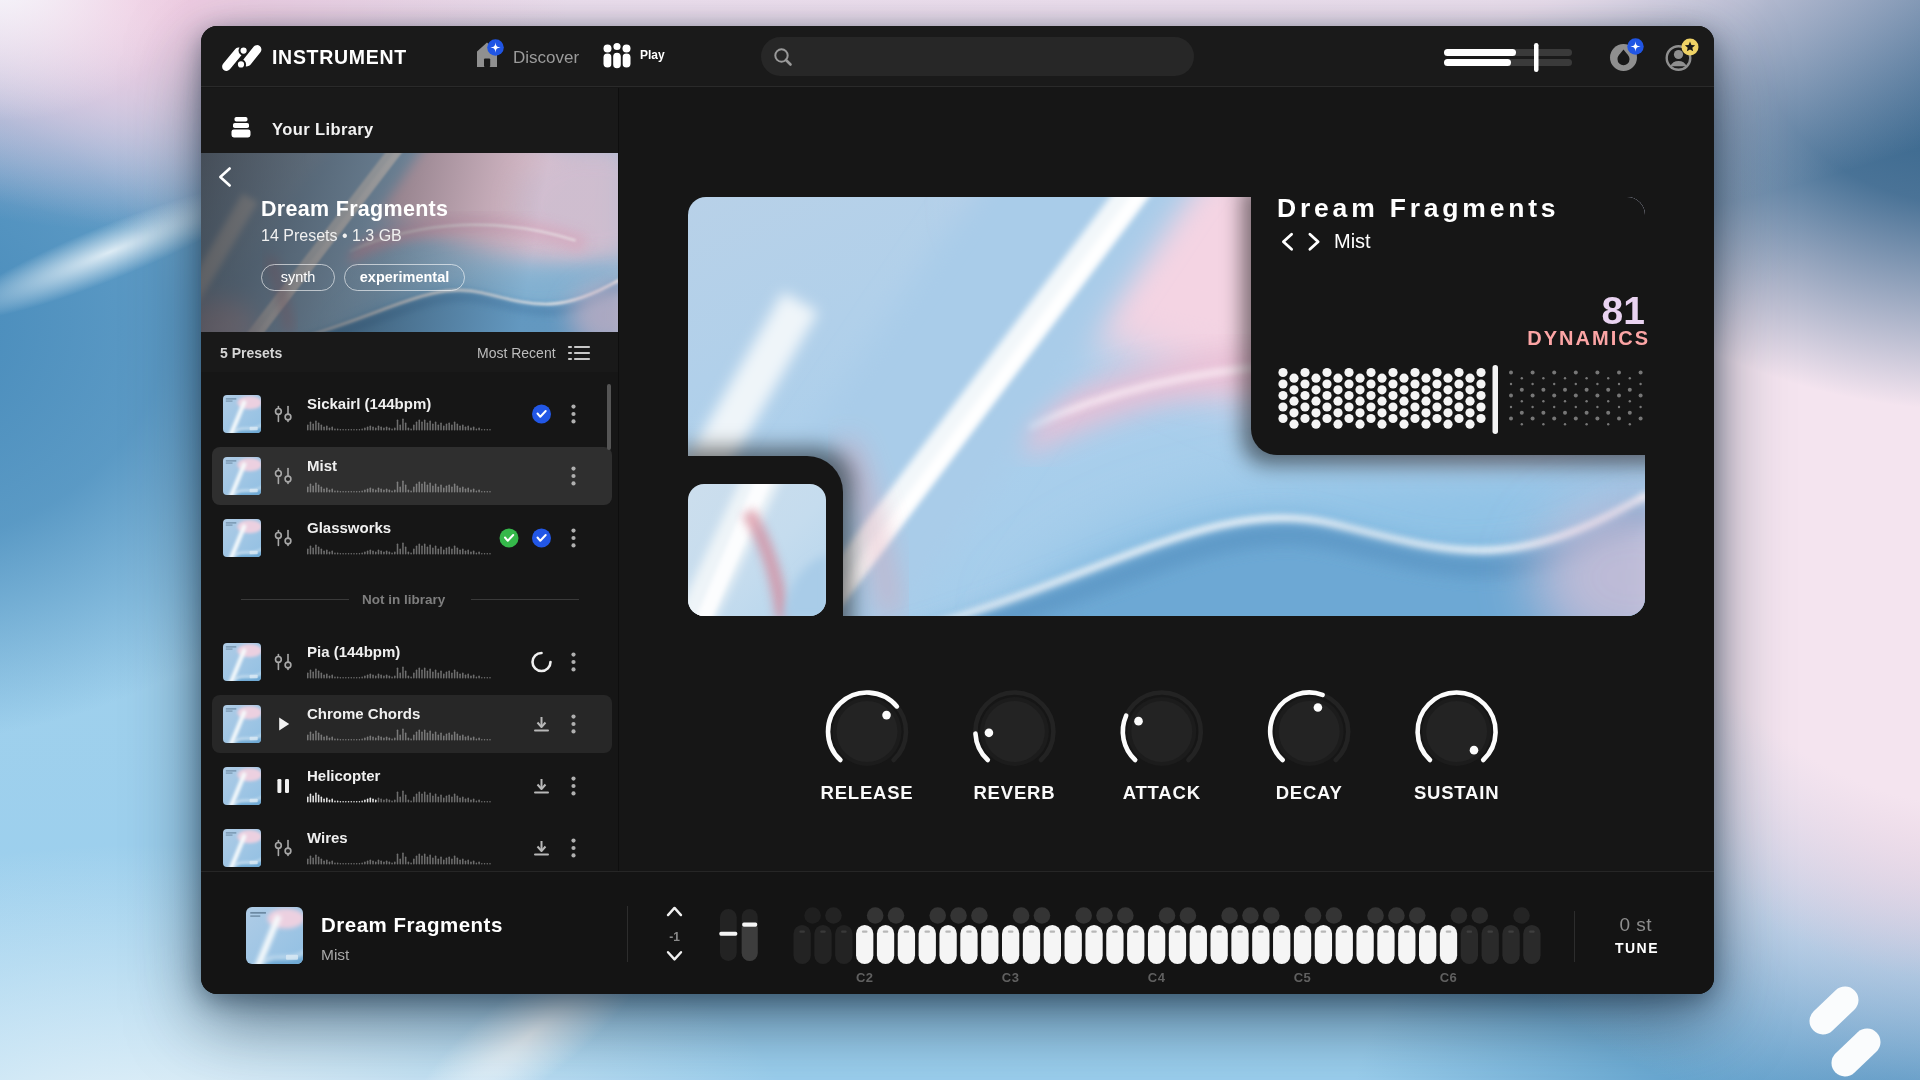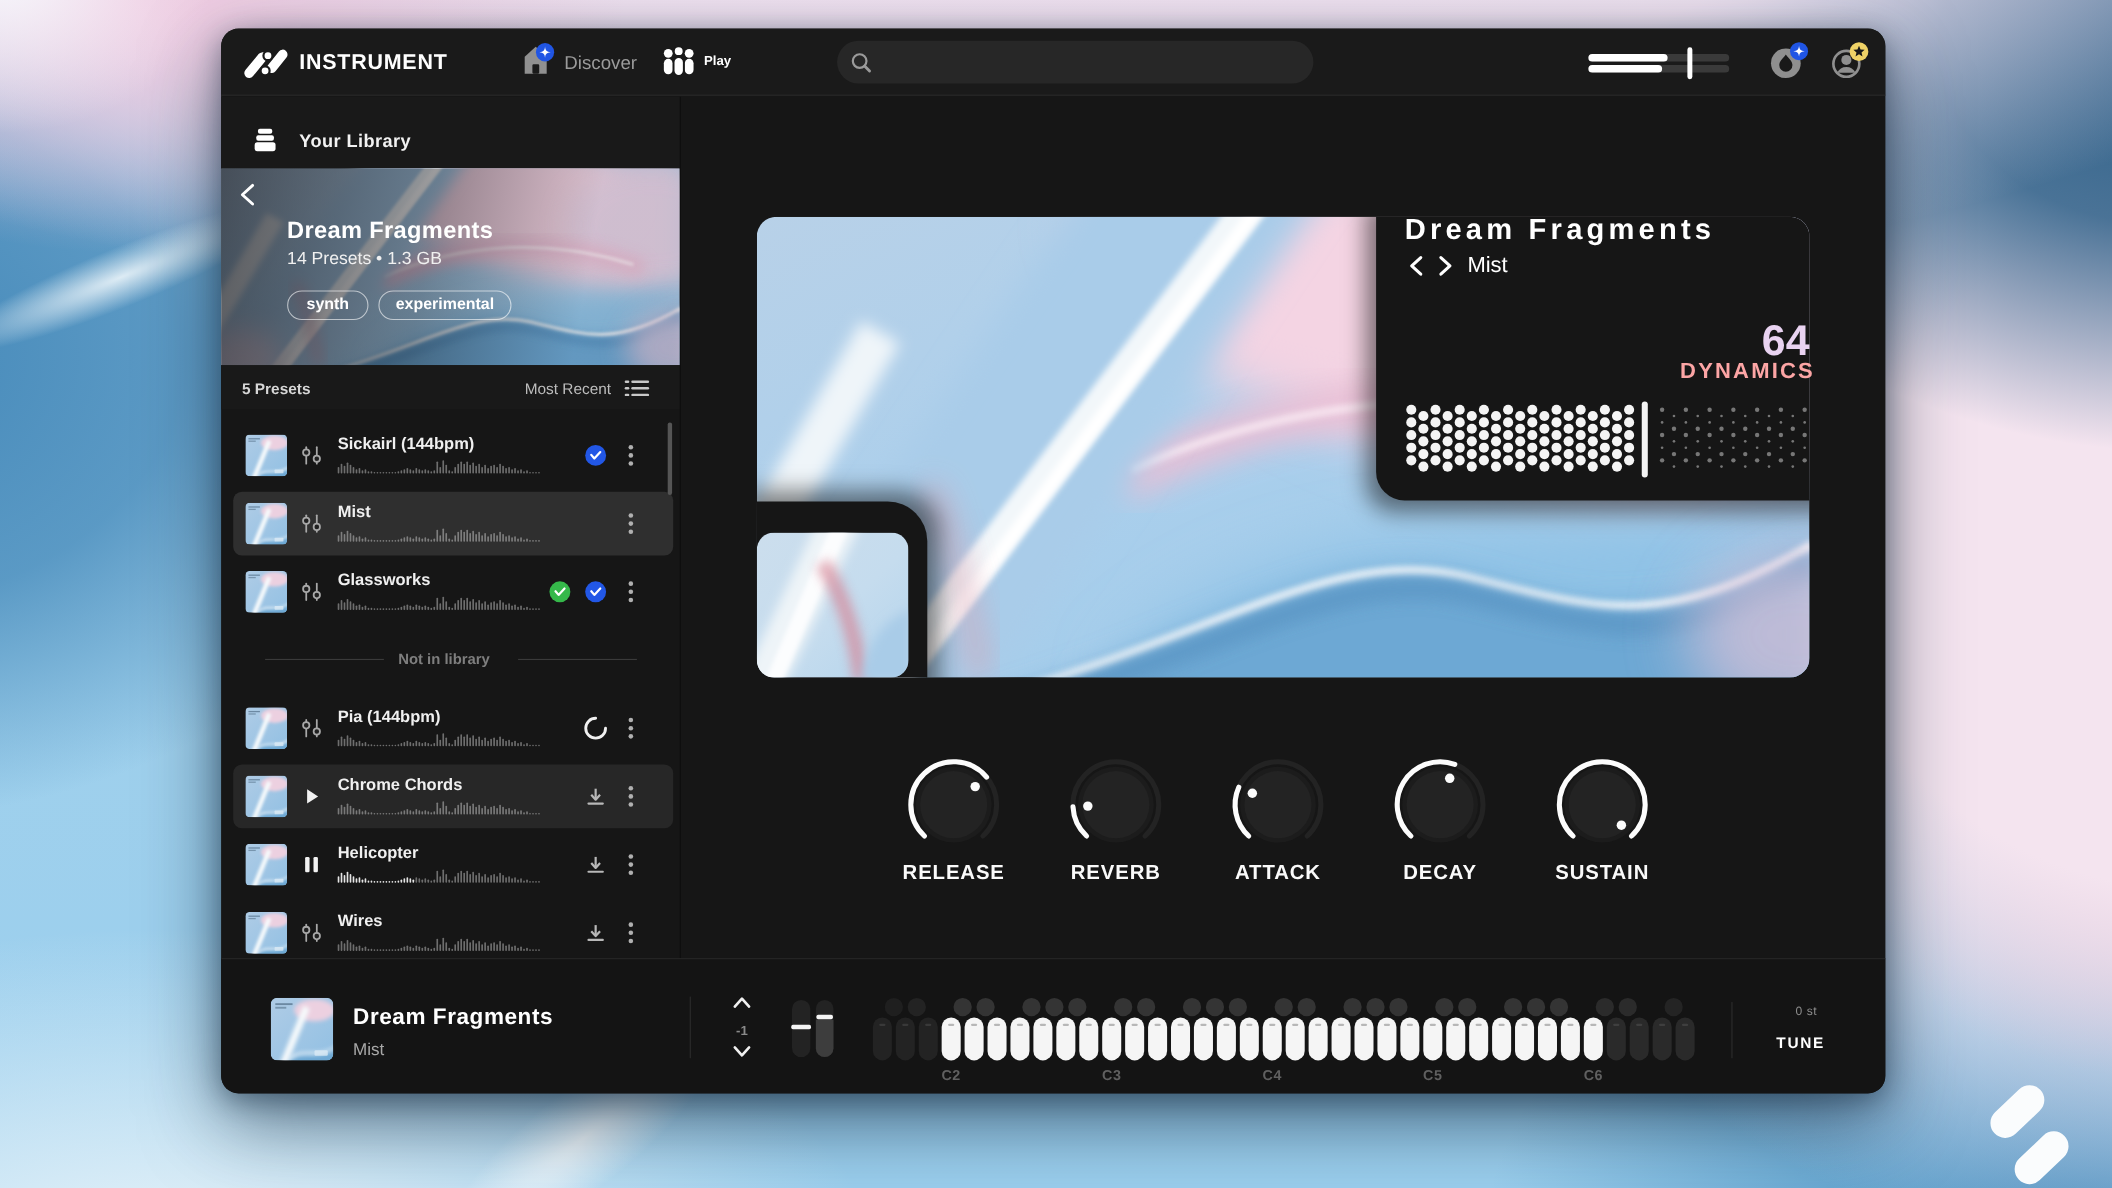--- a/index.html
+++ b/index.html
@@ -125,21 +125,21 @@
         <path d="M 200,450 C 420,385 520,300 640,330 C 760,360 820,380 960,295 L 960,450 Z" fill="#6da8d4" filter="url(#scb14)"></path>
         <path d="M 200,442 C 420,382 525,298 645,328 C 765,358 825,378 960,298" stroke="#ffffff" stroke-width="8" fill="none" opacity="1" filter="url(#scb3)"></path>
         <path d="M 212,452 C 432,394 532,314 652,344 C 772,374 832,394 960,316" stroke="#5d98c6" stroke-width="22" fill="none" opacity="0.9" filter="url(#scb7)"></path>
         <ellipse cx="945" cy="380" rx="100" ry="80" fill="#dfc3d8" opacity="0.7" filter="url(#scb28)"></ellipse>
       </svg><div class="abs" style="inset:0;background:linear-gradient(100deg, rgba(10,10,14,0.66) 0%, rgba(10,10,14,0.40) 45%, rgba(10,10,14,0.10) 78%)"></div></div>
 <svg class="abs" style="left:13px;top:139px" width="22" height="24" viewBox="0 0 22 24">
       <path d="M 15.68,3.50 L 6.32,12.00 L 15.68,20.50" stroke="#fff" stroke-width="2.6" fill="none" stroke-linecap="round" stroke-linejoin="round" opacity="1.0"></path>
     </svg>
 <div class="txt" style="left:60px;top:170.5px;font-size:21.5px;font-weight:bold;color:#fff;letter-spacing:0.3px">Dream Fragments</div>
 <div class="txt" style="left:60px;top:201px;font-size:16px;color:#f0f0f0">14 Presets • 1.3 GB</div>
-<div class="txt" style="left:60px;top:238px;width:74px;height:27px;border:1.4px solid rgba(255,255,255,0.6);border-radius:14px;color:#fff;font-size:14.5px;font-weight:bold;text-align:center;line-height:25px">synth</div>
+<div class="txt" style="left:60px;top:238px;width:74px;height:27px;border:1.4px solid rgba(255,255,255,0.6);border-radius:14px;color:#fff;font-size:14.5px;font-weight:normal;text-align:center;line-height:25px">synth</div>
 <div class="txt" style="left:143px;top:238px;width:121px;height:27px;border:1.4px solid rgba(255,255,255,0.6);border-radius:14px;color:#fff;font-size:14.5px;font-weight:bold;text-align:center;line-height:25px">experimental</div>
 <div class="abs" style="left:0;top:306px;width:417px;height:40px;background:#191919"></div>
 <div class="txt" style="left:19px;top:319px;font-size:14px;font-weight:bold;color:#d6d6d6">5 Presets</div>
 <div class="txt" style="left:276px;top:319px;font-size:14px;color:#bdbdbd">Most Recent</div>
 <svg class="abs" style="left:366px;top:317px" width="24" height="20" viewBox="0 0 24 20">
 <g stroke="#c8c8c8" stroke-width="2.2" stroke-linecap="round">
 <line x1="2" y1="4" x2="4" y2="4"></line>
         <line x1="8" y1="4" x2="22" y2="4"></line>
 <line x1="2" y1="10" x2="4" y2="10"></line>
         <line x1="8" y1="10" x2="22" y2="10"></line>
@@ -885,21 +885,21 @@
           </filter>
         </defs>
         <rect width="138" height="132" fill="url(#smcg)"></rect>
         <path d="M -20,150 L 60,-20 L 100,-20 L 20,150 Z" fill="#eef4f8" filter="url(#smcf)"></path>
         <path d="M 2,148 L 72,-16 L 86,-10 L 16,152 Z" fill="#fcfdfe" filter="url(#smcf2)"></path>
         <path d="M 60,28 C 80,60 90,95 95,135" stroke="#d58798" stroke-width="14" fill="none" opacity="0.7" filter="url(#smcf)"></path>
         <path d="M 95,135 C 100,100 115,80 140,70 L 140,135 Z" fill="#a9cce8" filter="url(#smcf)"></path>
       </svg></div>
 <div class="txt" style="left:1076px;top:167px;font-size:26.5px;font-weight:bold;color:#fff;letter-spacing:3.8px">Dream Fragments</div>
 <div class="txt" style="left:1133px;top:204.2px;font-size:20px;color:#fff">Mist</div>
-<div class="txt" style="left:1245px;top:263px;width:199px;text-align:right;font-size:39px;font-weight:bold;color:#e9d3f1">64</div>
+<div class="txt" style="left:1245px;top:263px;width:199px;text-align:right;font-size:39px;font-weight:bold;color:#e9d3f1">81</div>
 <div class="txt" style="left:1245px;top:300.9px;width:204px;text-align:right;font-size:20px;font-weight:bold;color:#fca5a5;letter-spacing:2px">DYNAMICS</div>
 <div class="abs" style="left:0;top:845px;width:1513px;height:123px;background:#141414;border-top:1px solid #262626"></div>
 <div class="abs" style="left:45px;top:881px;width:57px;height:57px;border-radius:6px;overflow:hidden"><svg width="57" height="57" viewBox="0 0 40 40" preserveAspectRatio="none">
         <defs>
           <linearGradient id="btg" x1="0" y1="0" x2="1" y2="1">
             <stop offset="0" stop-color="#afcce6"></stop>
             <stop offset="1" stop-color="#92c0e3"></stop>
           </linearGradient>
           <filter id="btf" x="-40%" y="-40%" width="180%" height="180%">
             <feGaussianBlur stdDeviation="1.4"></feGaussianBlur>
@@ -911,21 +911,21 @@
         <path d="M 8,46 C 18,28 28,44 44,30 L 44,46 Z" fill="#6ea9d4" filter="url(#btf)"></path>
         <path d="M 8,44 C 18,28 28,42 44,30" stroke="#f8fbfd" stroke-width="1.3" fill="none" filter="url(#btf)"></path>
         <rect x="3" y="3.5" width="11" height="1.2" fill="#39546b" opacity="0.55"></rect>
         <rect x="3" y="5.8" width="7" height="1.2" fill="#39546b" opacity="0.45"></rect>
         <rect x="28" y="33.5" width="8.5" height="3.6" rx="0.8" fill="#dfecf5" opacity="0.75"></rect>
       </svg></div>
 <div class="txt" style="left:120px;top:887px;font-size:20.5px;font-weight:bold;color:#fff;letter-spacing:0.5px">Dream Fragments</div>
 <div class="txt" style="left:120px;top:920px;font-size:15.5px;color:#a8a8a8">Mist</div>
 <div class="abs" style="left:426px;top:880px;width:1px;height:56px;background:#2d2d2d"></div>
 <div class="txt" style="left:460px;top:903.5px;width:27px;text-align:center;font-size:12px;font-weight:bold;color:#8a8a8a">-1</div>
-<div class="txt" style="left:1371px;top:888px;width:80px;text-align:right;font-size:11px;color:#8d8d8d;letter-spacing:0.5px">0 st</div>
+<div class="txt" style="left:1371px;top:888px;width:80px;text-align:right;font-size:19px;color:#8d8d8d;letter-spacing:0.5px">0 st</div>
 <div class="txt" style="left:1378px;top:914px;width:80px;text-align:right;font-size:14px;font-weight:bold;color:#fff;letter-spacing:1.5px">TUNE</div>
 <svg class="abs" style="left:0;top:0" width="1513" height="968" viewBox="201 26 1513 968">
       <path d="M 1291.62,234.20 L 1283.38,241.70 L 1291.62,249.20" stroke="#fff" stroke-width="2.8" fill="none" stroke-linecap="round" stroke-linejoin="round" opacity="1.0"></path>
       <path d="M 1309.88,234.20 L 1318.12,241.70 L 1309.88,249.20" stroke="#fff" stroke-width="2.8" fill="none" stroke-linecap="round" stroke-linejoin="round" opacity="1.0"></path>
       <circle cx="1283.0" cy="372.5" r="4.6" fill="#f4f4f4"></circle>
       <circle cx="1283.0" cy="384.0" r="4.6" fill="#f4f4f4"></circle>
       <circle cx="1283.0" cy="395.5" r="4.6" fill="#f4f4f4"></circle>
       <circle cx="1283.0" cy="407.0" r="4.6" fill="#f4f4f4"></circle>
       <circle cx="1283.0" cy="418.5" r="4.6" fill="#f4f4f4"></circle>
       <circle cx="1294.0" cy="378.2" r="4.6" fill="#f4f4f4"></circle>

